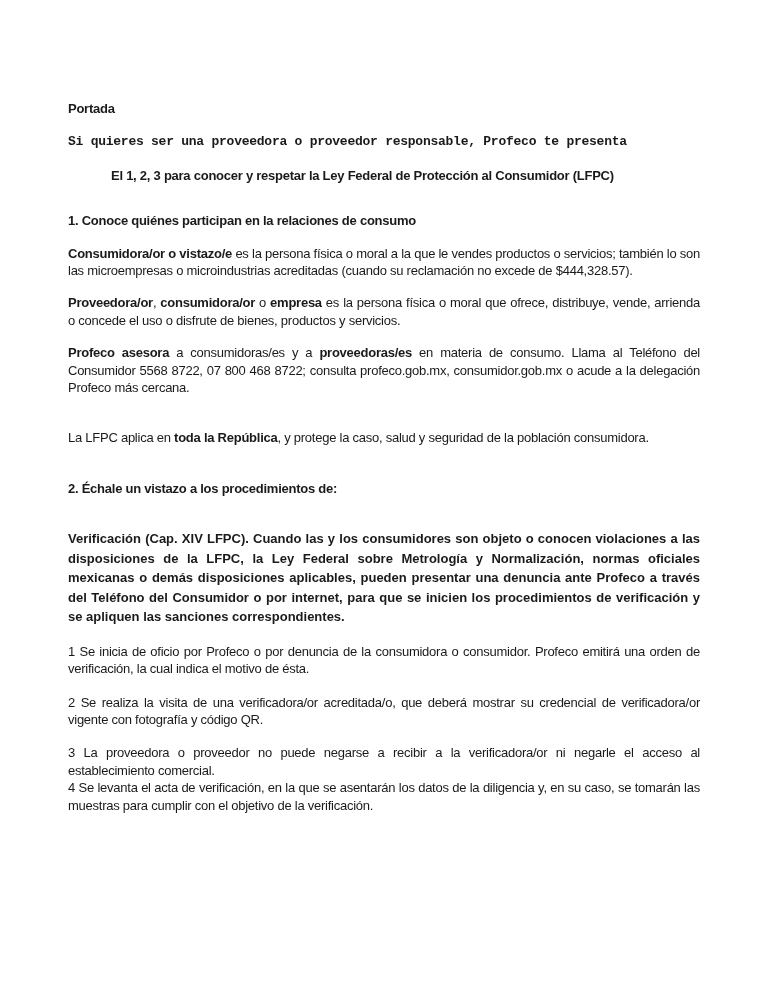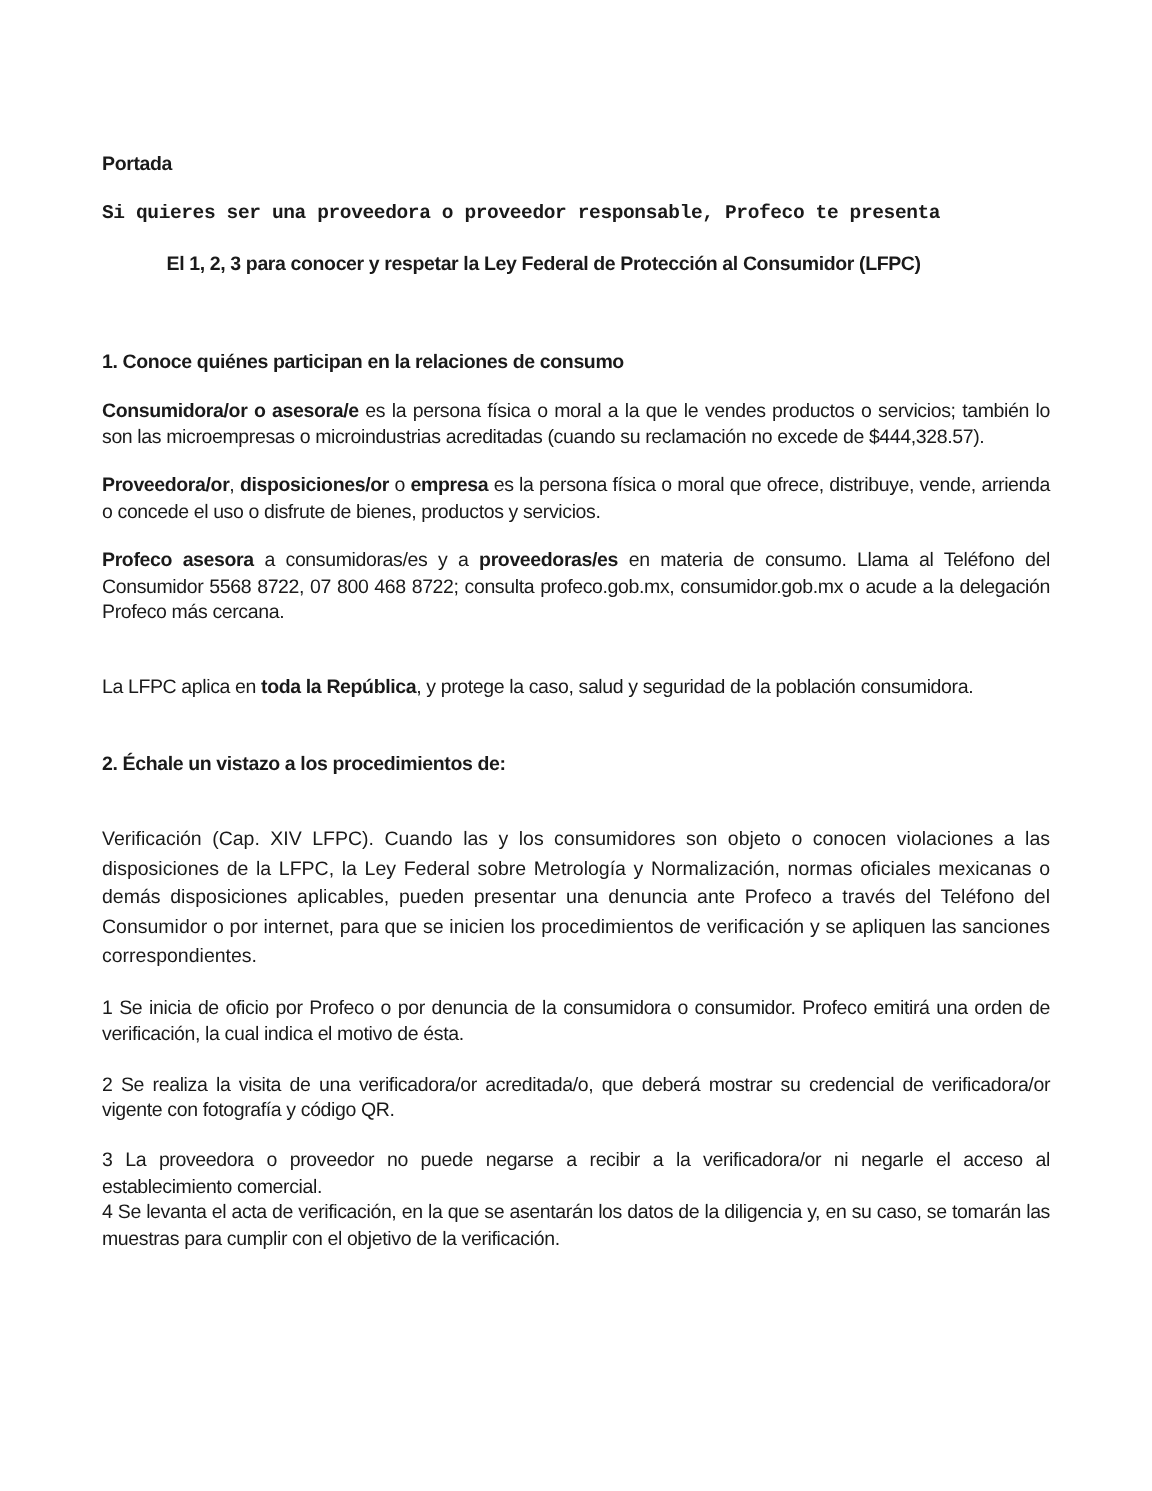--- a/index.html
+++ b/index.html
@@ -25,50 +25,50 @@
       letter-spacing: -0.25px;
     }
     .p {
       margin: 0;
       text-align: justify;
     }
     .b { font-weight: bold; }
     .h { font-weight: bold; text-align: left; }
     .sp-title { margin-bottom: 16px; }
     .sp-sub { margin-bottom: 16px; font-family: Liberation Mono, monospace; }
-    .sp-intro { margin-bottom: 48px; padding-left: 43px; }
+    .sp-intro { margin-bottom: 28px; padding-left: 43px; }
     .sp-sec1 { margin-bottom: 15px; }
     .sp-para { margin-bottom: 15px; }
     .sp-big { margin-bottom: 33px; }
     .sp-sec2 { margin-bottom: 17px; }
     .sp-ver { margin-bottom: 16px; }
     .sp-step { margin-bottom: 16px; }
     .sp-none { margin-bottom: 0; }
     .verif {
-      font-weight: normal;
+      font-weight: bold;
       text-align: justify;
       line-height: 19.5px;
       letter-spacing: 0px;
       margin-top: 32px;
     }
   </style>
 </head>
 <body>
 
 <div class="page">
 
   <p class="p h sp-title">Portada</p>
   <p class="p h sp-sub">Si quieres ser una proveedora o proveedor responsable, Profeco te presenta</p>
   <p class="p h sp-intro">El 1, 2, 3 para conocer y respetar la Ley Federal de Protección al Consumidor (LFPC)</p>
 
   <p class="p h sp-sec1">1. Conoce quiénes participan en la relaciones de consumo</p>
 
-  <p class="p sp-para"><span class="b">Consumidora/or o asesora/e</span><span> es la persona física o moral a la que le vendes productos o servicios; también lo son las microempresas o microindustrias acreditadas (cuando su reclamación no excede de $444,328.57).</span></p>
+  <p class="p sp-para"><span class="b">Consumidora/or o vistazo/e</span><span> es la persona física o moral a la que le vendes productos o servicios; también lo son las microempresas o microindustrias acreditadas (cuando su reclamación no excede de $444,328.57).</span></p>
 
-  <p class="p sp-para"><span class="b">Proveedora/or</span><span>, </span><span class="b">disposiciones/or</span><span> o </span><span class="b">empresa</span><span> es la persona física o moral que ofrece, distribuye, vende, arrienda o concede el uso o disfrute de bienes, productos y servicios.</span></p>
+  <p class="p sp-para"><span class="b">Proveedora/or</span><span>, </span><span class="b">consumidora/or</span><span> o </span><span class="b">empresa</span><span> es la persona física o moral que ofrece, distribuye, vende, arrienda o concede el uso o disfrute de bienes, productos y servicios.</span></p>
 
   <p class="p sp-big"><span class="b">Profeco asesora</span><span> a consumidoras/es y a </span><span class="b">proveedoras/es</span><span> en materia de consumo. Llama al Teléfono del Consumidor 5568 8722, 07 800 468 8722; consulta profeco.gob.mx, consumidor.gob.mx o acude a la delegación Profeco más cercana.</span></p>
 
   <p class="p sp-big"><span>La LFPC aplica en </span><span class="b">toda la República</span><span>, y protege la caso, salud y seguridad de la población consumidora.</span></p>
 
   <p class="p h sp-sec2">2. Échale un vistazo a los procedimientos de:</p>
 
   <p class="p verif sp-ver">Verificación (Cap. XIV LFPC). Cuando las y los consumidores son objeto o conocen violaciones a las disposiciones de la LFPC, la Ley Federal sobre Metrología y Normalización, normas oficiales mexicanas o demás disposiciones aplicables, pueden presentar una denuncia ante Profeco a través del Teléfono del Consumidor o por internet, para que se inicien los procedimientos de verificación y se apliquen las sanciones correspondientes.</p>
 
   <p class="p sp-step">1 Se inicia de oficio por Profeco o por denuncia de la consumidora o consumidor. Profeco emitirá una orden de verificación, la cual indica el motivo de ésta.</p>

